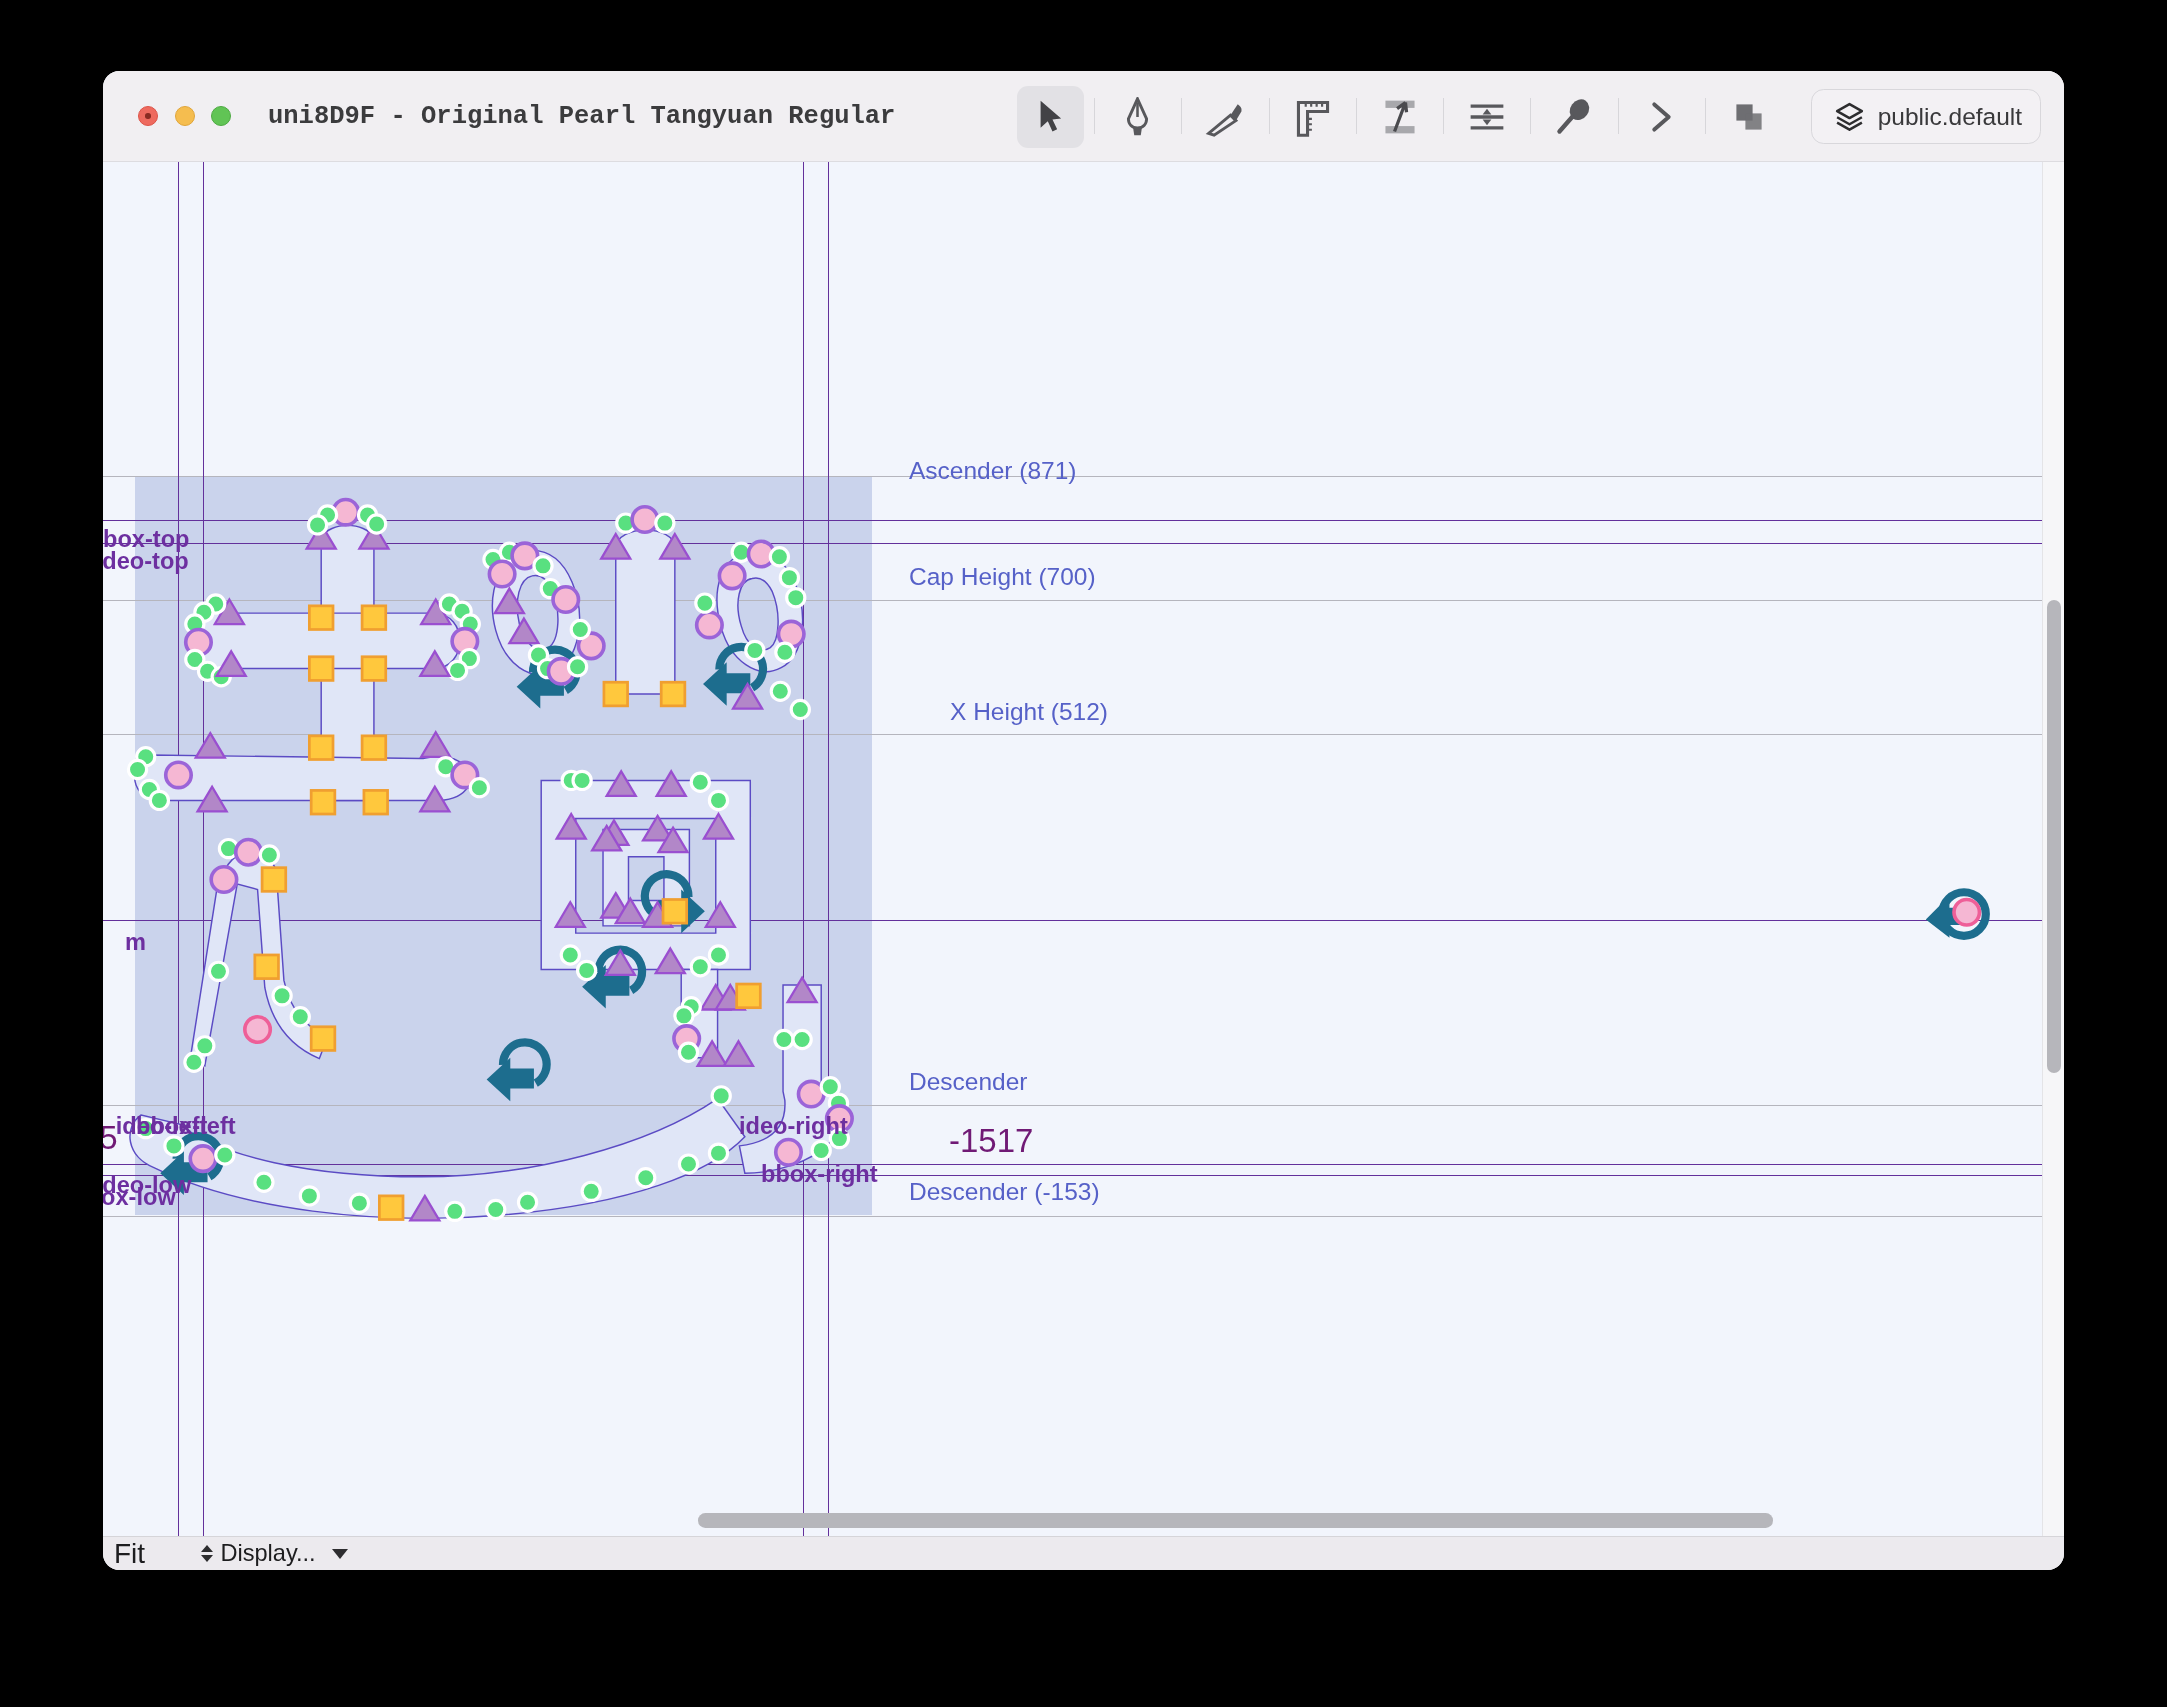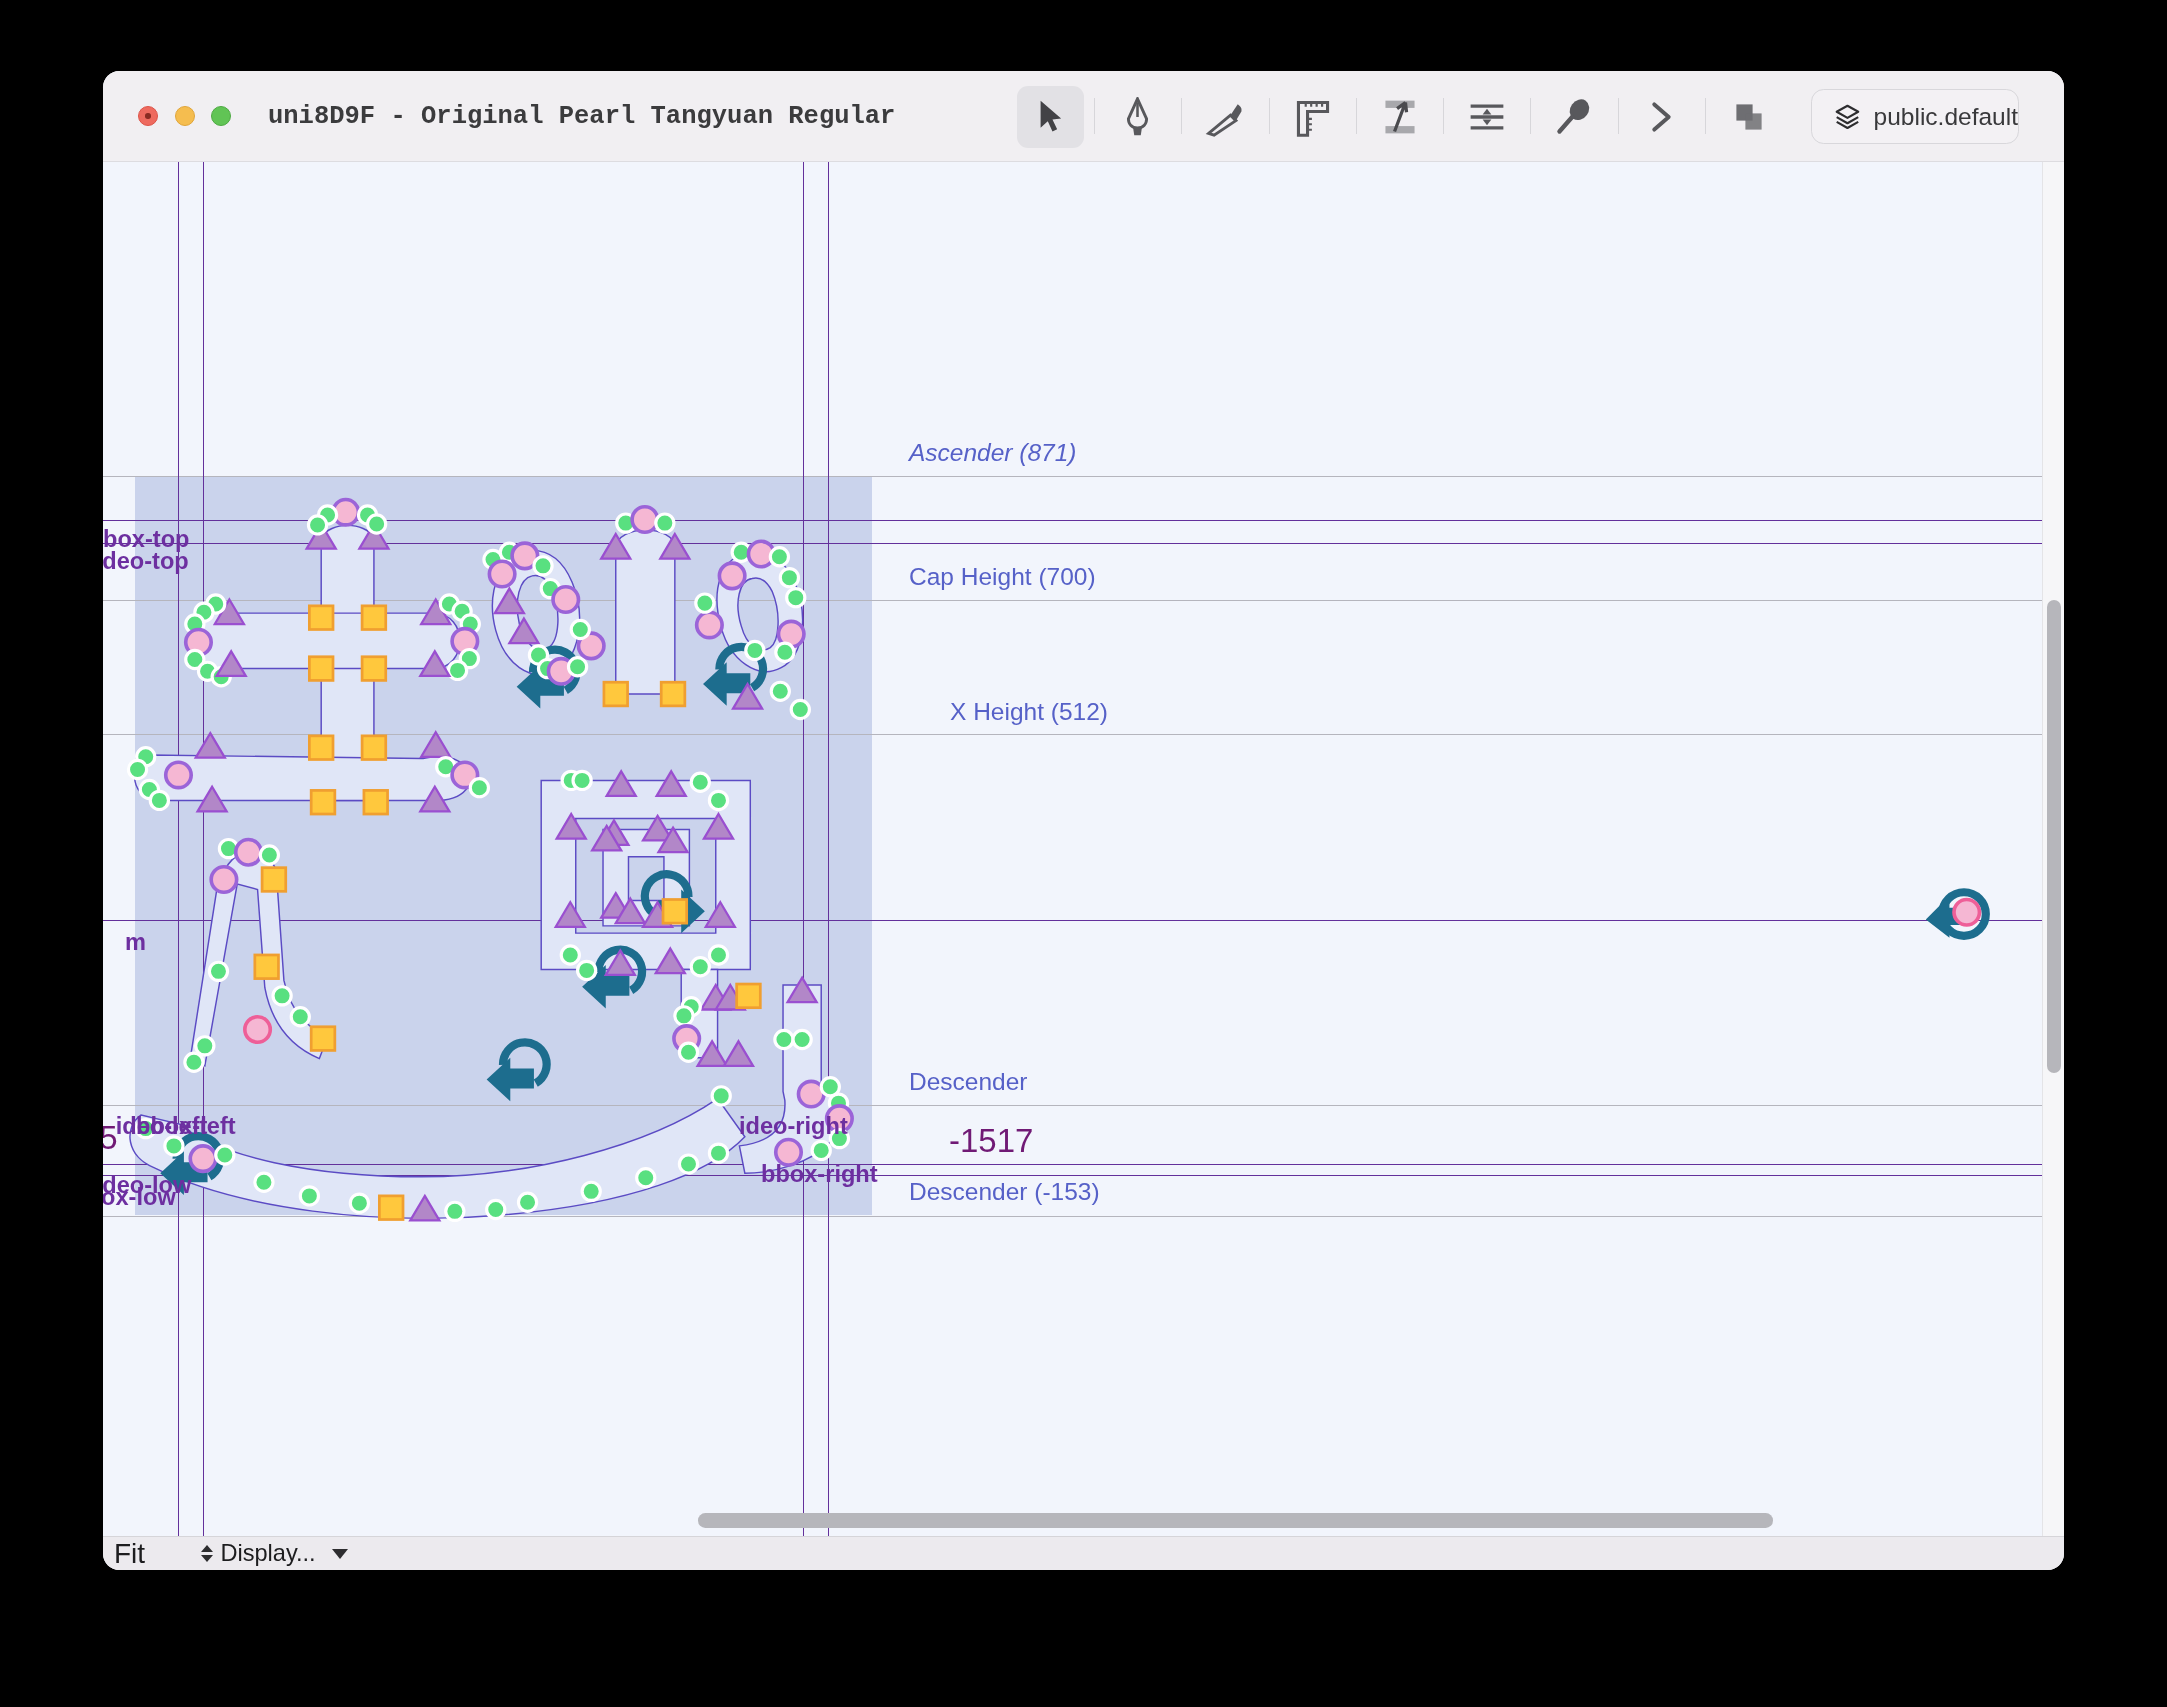--- a/index.html
+++ b/index.html
@@ -11,21 +11,21 @@
   .light{position:absolute;top:35px;width:20px;height:20px;border-radius:50%;}
   .light.red{left:35px;background:#ee6a5f;border:0.9px solid #dd5449;}
   .light.red::after{content:"";position:absolute;left:6.4px;top:6.4px;width:5.5px;height:5.5px;border-radius:50%;background:#8a2b22;}
   .light.yellow{left:72px;background:#f5bd4f;border:0.9px solid #e0a53a;}
   .light.green{left:108px;background:#61c455;border:0.9px solid #4eaa43;}
   .wtitle{position:absolute;left:165px;top:0;height:91px;line-height:91px;font-size:25.5px;font-weight:700;color:#3b3b3d;white-space:nowrap;font-family:Liberation Mono, monospace;}
   .tool{position:absolute;top:14.5px;width:67px;height:62px;border-radius:11px;display:flex;align-items:center;justify-content:center;}
   .tool.sel{background:#e2e1e5;}
   .tool svg{display:block;}
   .tsep{position:absolute;top:27px;width:0.9px;height:36px;background:#d7d6da;}
-  .layerpill{position:absolute;top:18px;left:1708px;width:208px;height:55px;border:1.4px solid #d8d7db;border-radius:12.7px;display:flex;align-items:center;gap:12.7px;padding-left:22px;background:#f3f1f4;}
+  .layerpill{position:absolute;top:18px;left:1708px;width:230px;height:55px;border:1.4px solid #d8d7db;border-radius:12.7px;display:flex;align-items:center;gap:12.7px;padding-left:22px;background:#f3f1f4;}
   .layerpill span{font-size:24.5px;color:#39393b;}
   
   .canvas{position:absolute;left:0;top:91px;width:1961px;height:1375px;background:#f2f5fc;overflow:hidden;}
   .hline{position:absolute;left:0;width:100%;height:0.9px;}
   .vline{position:absolute;top:0;width:0.9px;height:100%;}
   .gray{background:#b5b5bd;}
   .purp{background:#63309b;}
   .mlabel{position:absolute;font-size:24.5px;color:#5661c8;white-space:nowrap;}
   .glabel{position:absolute;font-size:23.6px;font-weight:700;color:#6d2fa0;white-space:nowrap;}
   .blabel{position:absolute;font-size:33px;color:#701a75;white-space:nowrap;}
@@ -343,21 +343,21 @@
           <circle cx="642" cy="964" r="14" fill="#f5b7d3" stroke="#9b64d8" stroke-width="4"></circle>
           <circle cx="644" cy="979" r="10" fill="#59e080" stroke="#ffffff" stroke-width="3.5"></circle>
           <path d="M670,967 L686,994 L654,994 Z" fill="#b287c8" stroke="#9a4fd0" stroke-width="2.5"></path>
           <path d="M699,967 L715,994 L683,994 Z" fill="#b287c8" stroke="#9a4fd0" stroke-width="2.5"></path>
           <circle cx="749" cy="965" r="10" fill="#59e080" stroke="#ffffff" stroke-width="3.5"></circle>
           <circle cx="769" cy="965" r="10" fill="#59e080" stroke="#ffffff" stroke-width="3.5"></circle>
           <path d="M769,897 L785,924 L753,924 Z" fill="#b287c8" stroke="#9a4fd0" stroke-width="2.5"></path>
           <circle cx="2050" cy="825" r="14" fill="#f5b7d3" stroke="#ee5f98" stroke-width="4"></circle>
         </svg>
       <div id="labels">
-          <div class="mlabel" style="left: 806px; top: 277px; font-style: italic;">Ascender (871)</div>
+          <div class="mlabel" style="left: 806px; top: 295px;">Ascender (871)</div>
           <div class="mlabel" style="left: 806px; top: 401px;">Cap Height (700)</div>
           <div class="mlabel" style="left: 847px; top: 536px;">X Height (512)</div>
           <div class="mlabel" style="left: 806px; top: 906px;">Descender</div>
           <div class="mlabel" style="left: 806px; top: 1016px;">Descender (-153)</div>
           <div class="glabel" style="left: 0px; top: 364px;">box-top</div>
           <div class="glabel" style="left: -7.3px; top: 386px;">ideo-top</div>
           <div class="glabel" style="left: 22px; top: 767px;">m</div>
           <div class="blabel" style="left: -22px; top: 957px;">55</div>
           <div class="glabel" style="left: 12.7px; top: 951px;">ideo-left</div>
           <div class="glabel" style="left: 33px; top: 951px;">bbox-left</div>

